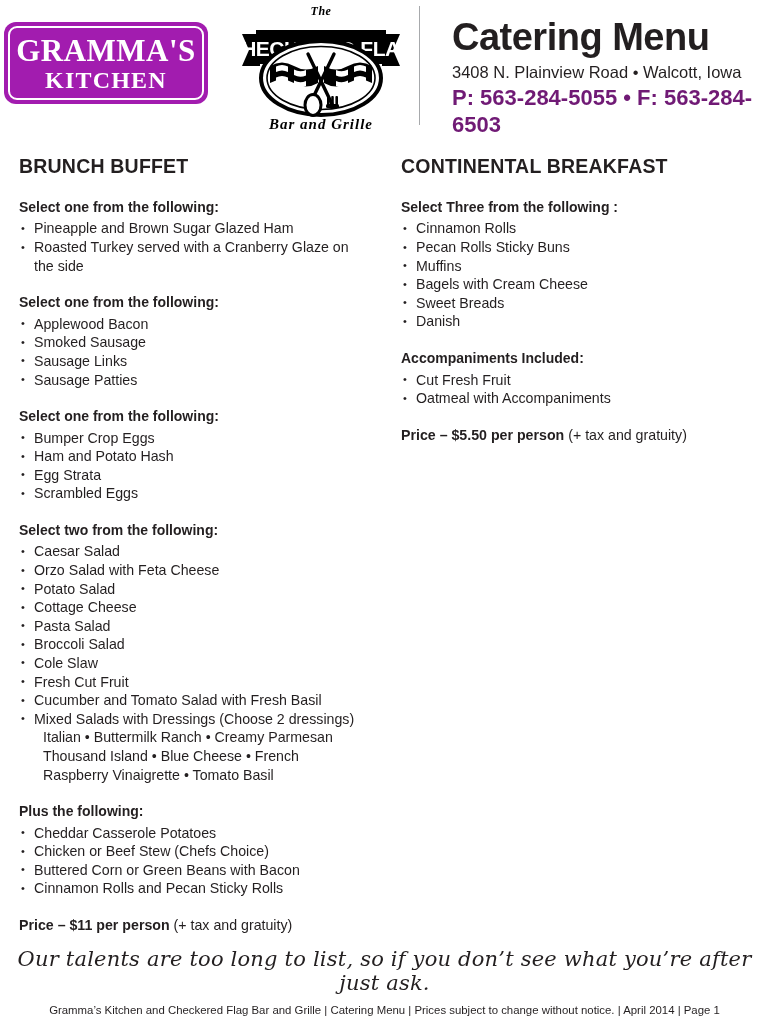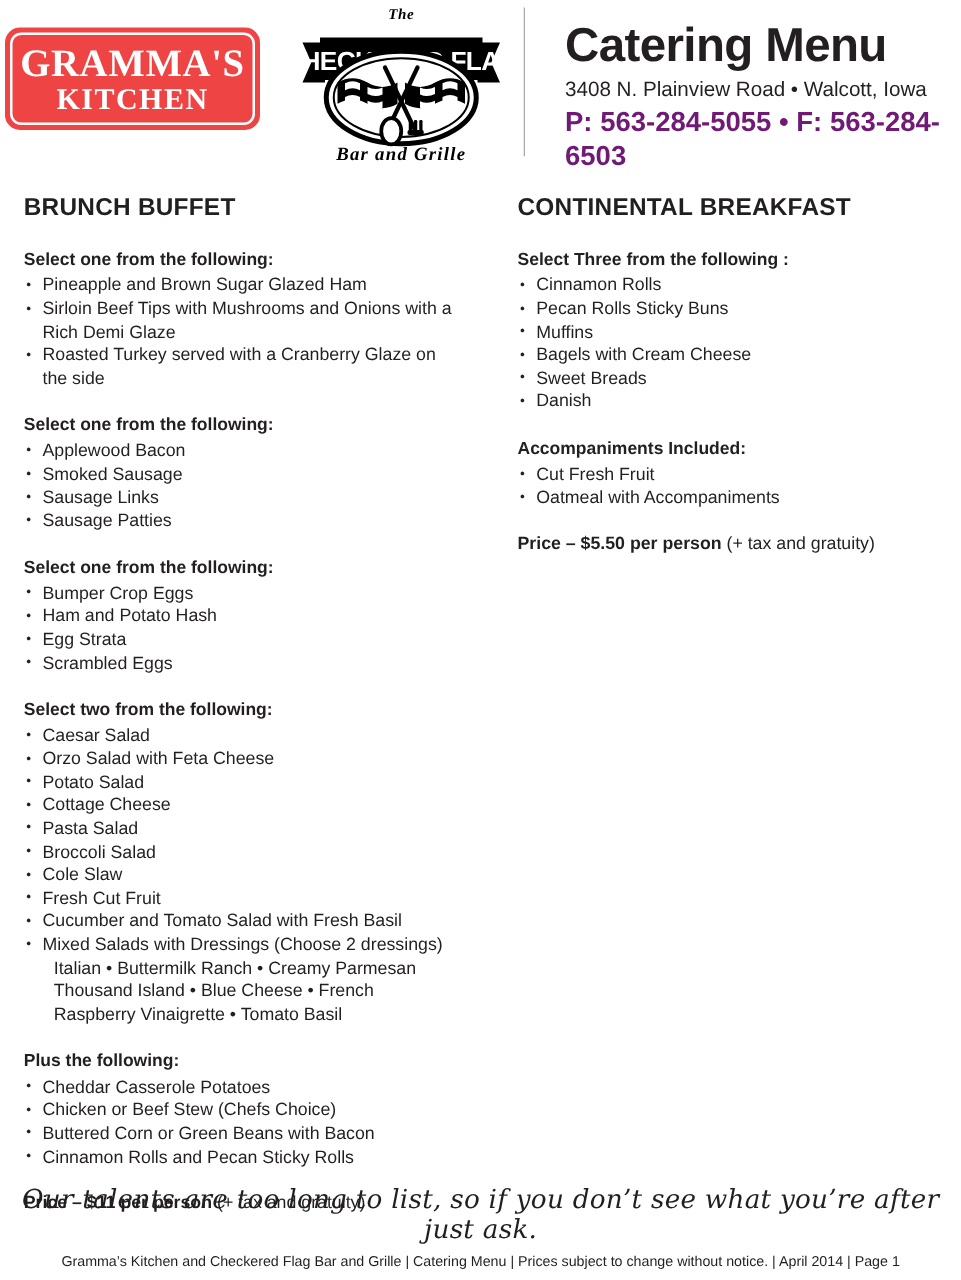--- a/index.html
+++ b/index.html
@@ -23,21 +23,21 @@
     width: 769px;
   }
 
   
   .gk-logo {
     position: absolute;
     left: 4px;
     top: 22px;
     width: 204px;
     height: 82px;
-    background: #ef4444;
+    background: #a21caf;
     border-radius: 12px;
     box-sizing: border-box;
     padding: 4px;
   }
   .gk-inner {
     width: 100%;
     height: 100%;
     border: 2px solid #ffffff;
     border-radius: 9px;
     box-sizing: border-box;
@@ -141,21 +141,21 @@
     position: absolute;
     top: 155px;
     left: 0;
     width: 769px;
   }
   .col {
     position: absolute;
     top: 0;
   }
   .col-left  { left: 19px;  width: 350px; }
-  .col-right { left: 414px; width: 350px; }
+  .col-right { left: 401px; width: 350px; }
 
   .section-title {
     font-size: 19.5px;
     font-weight: bold;
     letter-spacing: 0.2px;
     color: #231f20;
     margin: 0 0 20px 0;
   }
 
   .group { margin-bottom: 18px; }
@@ -296,21 +296,20 @@
 
 <div class="columns">
 
   <div class="col col-left">
     <h2 class="section-title">BRUNCH BUFFET</h2>
     <div id="left-groups">
         <div class="group">
           <div class="group-heading">Select one from the following:</div>
           <ul class="items">
             <li>Pineapple and Brown Sugar Glazed Ham</li>
-            <li>Sirloin Beef Tips with Mushrooms and Onions with a Rich Demi Glaze</li>
             <li>Roasted Turkey served with a Cranberry Glaze on the side</li>
           </ul>
         </div>
         <div class="group">
           <div class="group-heading">Select one from the following:</div>
           <ul class="items">
             <li>Applewood Bacon</li>
             <li>Smoked Sausage</li>
             <li>Sausage Links</li>
             <li>Sausage Patties</li>

